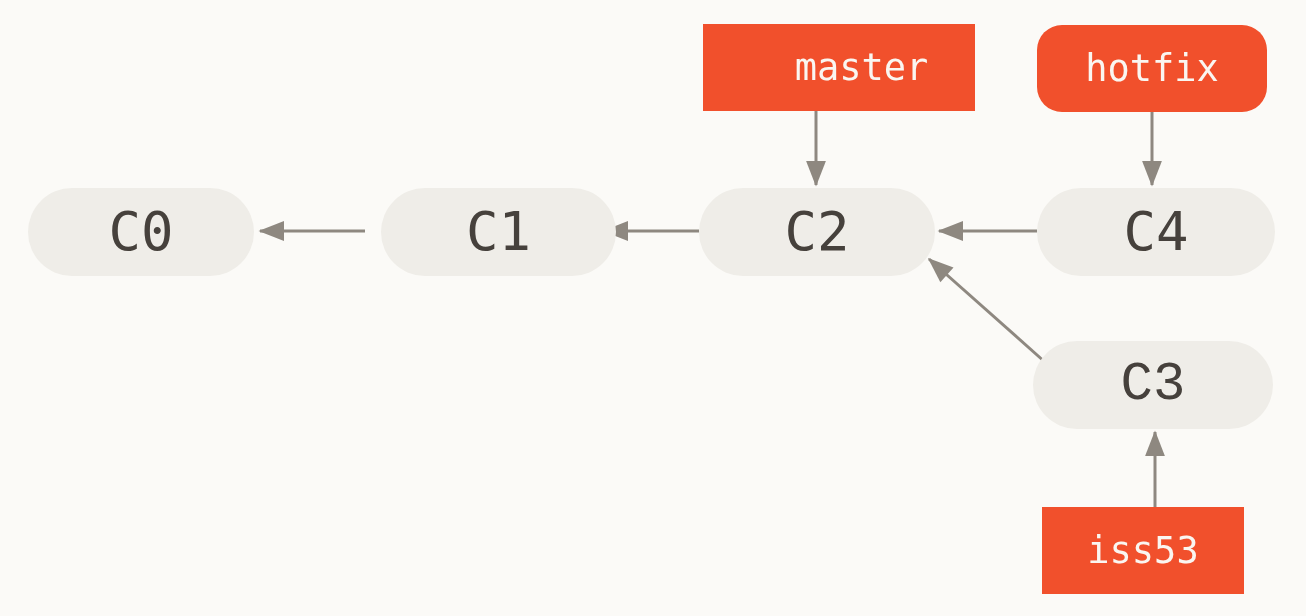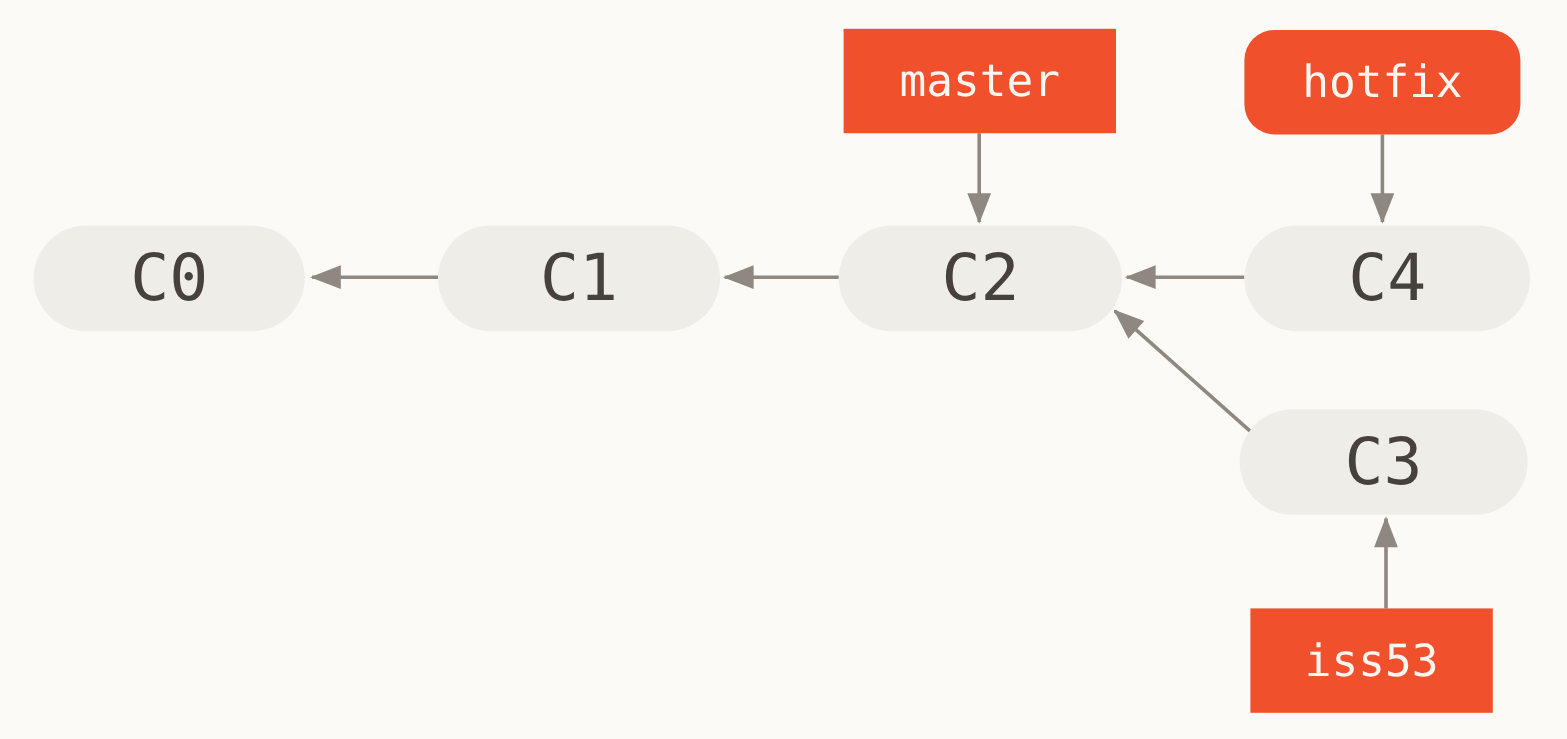--- a/index.html
+++ b/index.html
@@ -38,25 +38,25 @@
     height: 87px;
     background: #F1502C;
     color: #FAF6F1;
     font-size: 37px;
     display: flex;
     align-items: center;
     justify-content: center;
     line-height: 1;
   }
   #commit-c0 { left: 28px;   top: 188px; width: 226px; }
-  #commit-c1 { left: 365px;  top: 188px; width: 235px; }
+  #commit-c1 { left: 381px;  top: 188px; width: 235px; }
   #commit-c2 { left: 699px;  top: 188px; width: 236px; }
   #commit-c4 { left: 1037px; top: 188px; width: 238px; }
-  #commit-c3 { left: 1033px; top: 341px; width: 240px; }
-  #branch-master { left: 703px;  top: 24px;  width: 227px; }
+  #commit-c3 { left: 1033px; top: 341px; width: 240px; font-family: Liberation Mono, monospace; }
+  #branch-master { left: 703px;  top: 24px;  width: 227px; padding-left: 45px; }
   #branch-hotfix { left: 1037px; top: 25px;  width: 230px; border-radius: 25px; }
   #branch-iss53  { left: 1042px; top: 507px; width: 202px; }
 </style>
 </head>
 <body>
 
 <div class="canvas">
 
   <svg class="arrows-layer" viewBox="0 0 1306 616" xmlns="http://www.w3.org/2000/svg">
     <defs>

